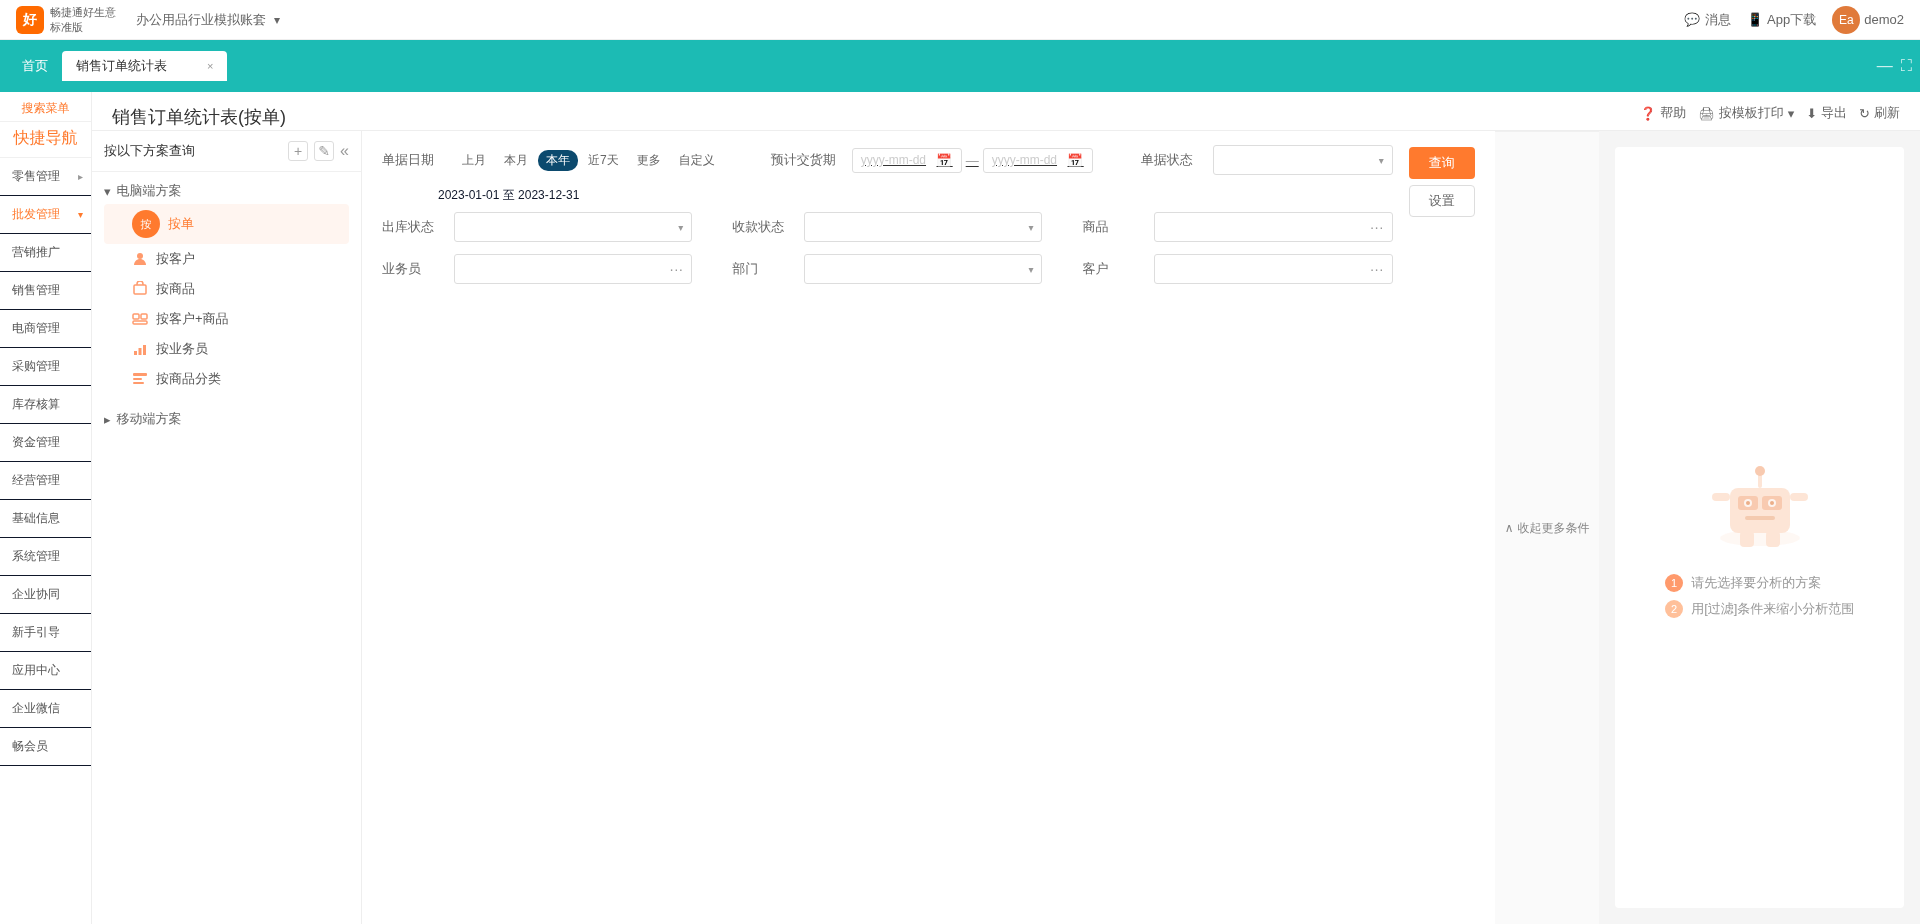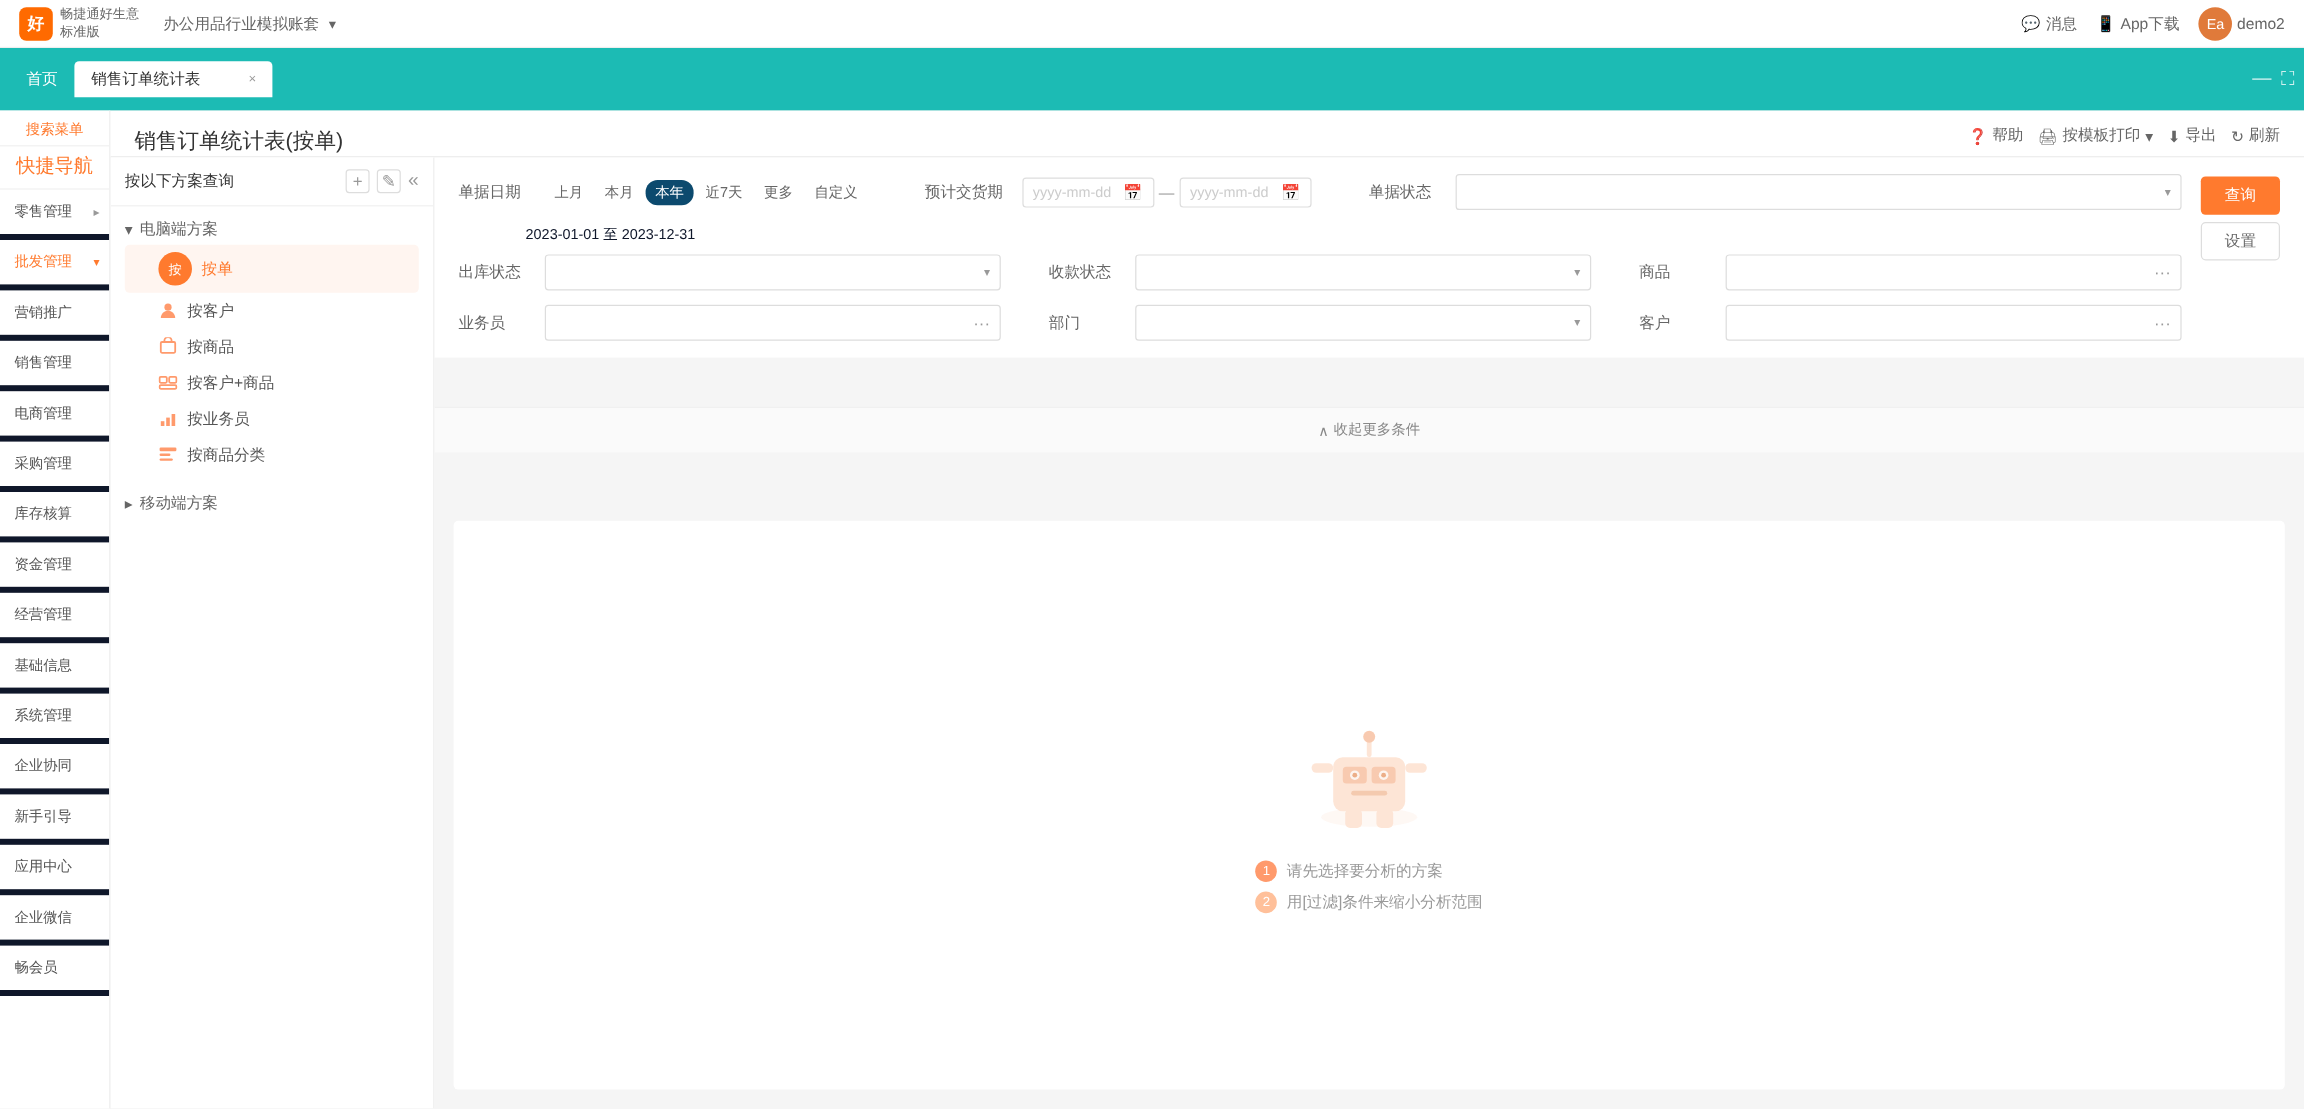--- a/index.html
+++ b/index.html
@@ -26,21 +26,21 @@
     .nav-tab-actions { margin-left: auto; display: flex; gap: 8px; }
     .nav-tab-action { color: rgba(255,255,255,0.8); font-size: 16px; cursor: pointer; }
 
     
     .main-layout { display: flex; flex: 1; overflow: hidden; }
 
     
     .sidebar { width: 92px; background: #fff; border-right: 1px solid #eee; display: flex; flex-direction: column; overflow-y: auto; flex-shrink: 0; }
     .sidebar-search { padding: 8px 8px 4px; font-size: 12px; color: #ff7a2e; cursor: pointer; text-align: center; border-bottom: 1px solid #f0f0f0; }
     .sidebar-nav { padding: 4px 0; font-size: 16px; color: #ff7a2e; cursor: pointer; text-align: center; border-bottom: 1px solid #f0f0f0; padding-bottom: 8px; padding-top: 6px; }
-    .sidebar-item { padding: 10px 4px; text-align: center; cursor: pointer; color: #555; font-size: 12px; border-bottom: 5px solid #0f172a; display: flex; align-items: center; justify-content: space-between; padding-left: 12px; padding-right: 8px; }
+    .sidebar-item { padding: 10px 4px; text-align: center; cursor: pointer; color: #555; font-size: 12px; border-bottom: 1px solid #0f172a; display: flex; align-items: center; justify-content: space-between; padding-left: 12px; padding-right: 8px; }
     .sidebar-item.active { color: #ff7a2e; }
     .sidebar-item .arrow { font-size: 10px; color: #999; }
     .sidebar-item .arrow.up { color: #ff7a2e; }
 
     
     .content { flex: 1; display: flex; flex-direction: column; overflow: hidden; }
 
     
     .content-inner { display: flex; flex: 1; overflow: hidden; }
 
@@ -53,21 +53,21 @@
     .scheme-collapse { color: #999; cursor: pointer; font-size: 16px; }
 
     .scheme-category { padding: 6px 12px; }
     .scheme-category-header { display: flex; align-items: center; gap: 6px; padding: 4px 0; cursor: pointer; color: #666; font-size: 13px; }
     .scheme-item { display: flex; align-items: center; gap: 8px; padding: 6px 12px 6px 28px; cursor: pointer; color: #555; font-size: 13px; border-radius: 4px; }
     .scheme-item.active { background: #fff5f0; color: #ff7a2e; }
     .scheme-item .scheme-item-icon { width: 16px; height: 16px; display: flex; align-items: center; justify-content: center; color: #ff7a2e; font-size: 12px; }
     .scheme-item-circle { width: 28px; height: 28px; border-radius: 50%; background: #ff7a2e; display: flex; align-items: center; justify-content: center; color: white; font-size: 11px; }
 
     
-    .right-content { flex: 1; display: flex; flex-direction: column; overflow: hidden; background: #f5f5f5; gap: 41px; }
+    .right-content { flex: 1; display: flex; flex-direction: row; overflow: hidden; background: #f5f5f5; }
 
     
     .page-header { background: #fff; padding: 12px 20px 0; border-bottom: 1px solid #eee; display: flex; align-items: center; justify-content: space-between; }
     .page-title { font-size: 18px; color: #333; font-weight: normal; }
     .page-actions { display: flex; gap: 12px; align-items: center; padding-bottom: 8px; }
     .page-action { display: flex; align-items: center; gap: 4px; color: #666; font-size: 13px; cursor: pointer; }
     .filter-row { display: flex; align-items: center; gap: 16px; margin-bottom: 12px; flex-wrap: wrap; }
     .filter-row:last-child { margin-bottom: 0; }
     .filter-label { color: #666; font-size: 13px; white-space: nowrap; min-width: 56px; }
     .filter-date-btns { display: flex; gap: 2px; }
@@ -325,21 +325,21 @@
                 <div class="filter-date-btns">
                   <span class="filter-date-btn">上月</span>
                   <span class="filter-date-btn">本月</span>
                   <span class="filter-date-btn active">本年</span>
                   <span class="filter-date-btn">近7天</span>
                   <span class="filter-date-btn">更多</span>
                   <span class="filter-date-btn">自定义</span>
                 </div>
 
                 <span class="filter-label" style="margin-left:32px;">预计交货期</span>
-                <div style="display:flex; align-items:center; gap:4px;">
+                <div style="display:flex; align-items:center; gap:4px;text-decoration:underline;">
                   <div class="filter-date-input">
                     <span style="color:#ccc; font-size:12px;">yyyy-mm-dd</span>
                     <span class="cal-icon">📅</span>
                   </div>
                   <span class="filter-separator">—</span>
                   <div class="filter-date-input">
                     <span style="color:#ccc; font-size:12px;">yyyy-mm-dd</span>
                     <span class="cal-icon">📅</span>
                   </div>
                 </div>

